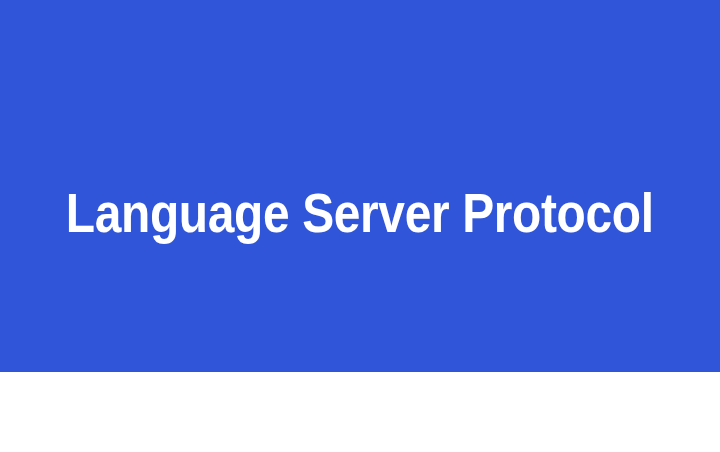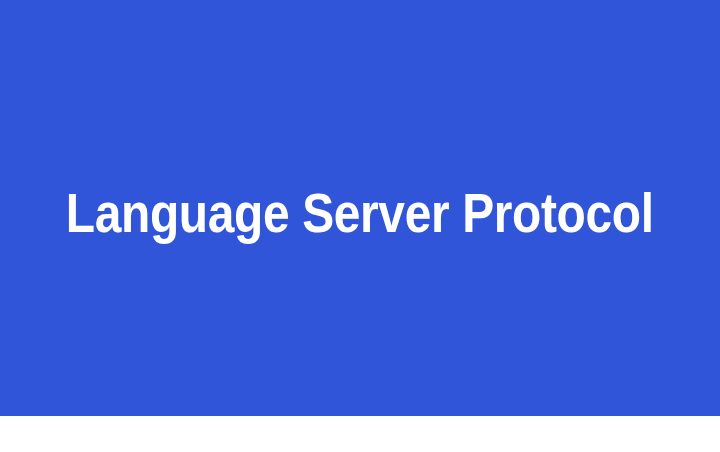--- a/index.html
+++ b/index.html
@@ -11,21 +11,21 @@
     width: 720px;
     height: 452px;
     overflow: hidden;
     font-family: "Liberation Sans", "DejaVu Sans", sans-serif;
   }
 
   
   .hero-card {
     position: relative;
     width: 720px;
-    height: 416px;
+    height: 372px;
     box-sizing: border-box;
     background-color: #3055d8;
     display: flex;
     align-items: center;
     justify-content: center;
     overflow: hidden;
   }
 
   
   .hero-title-wrap {

